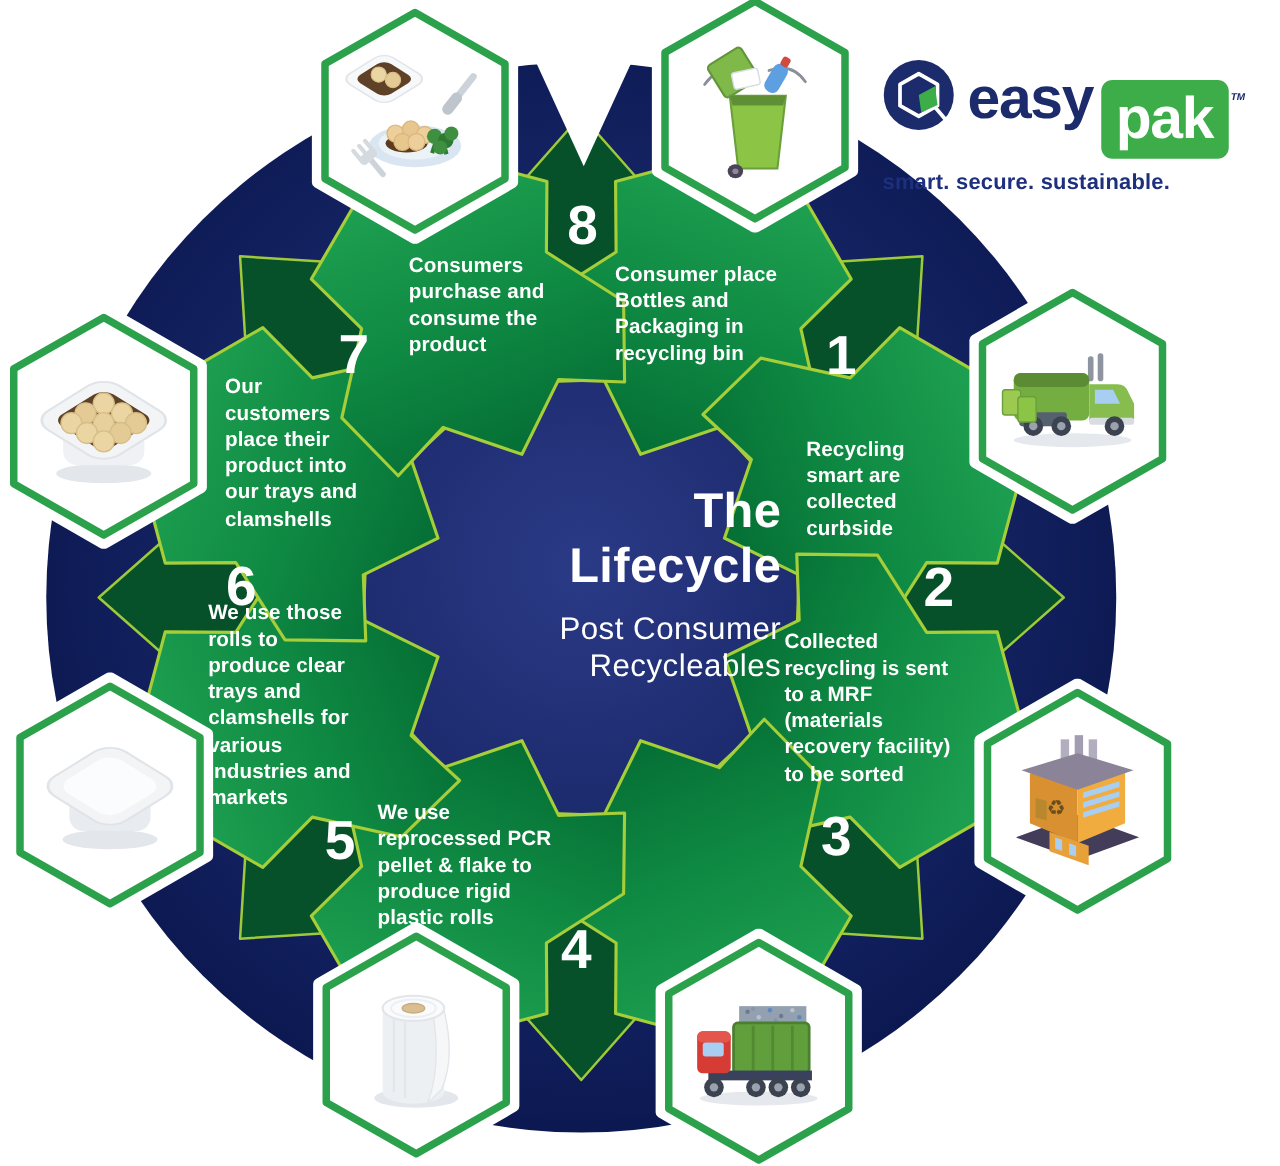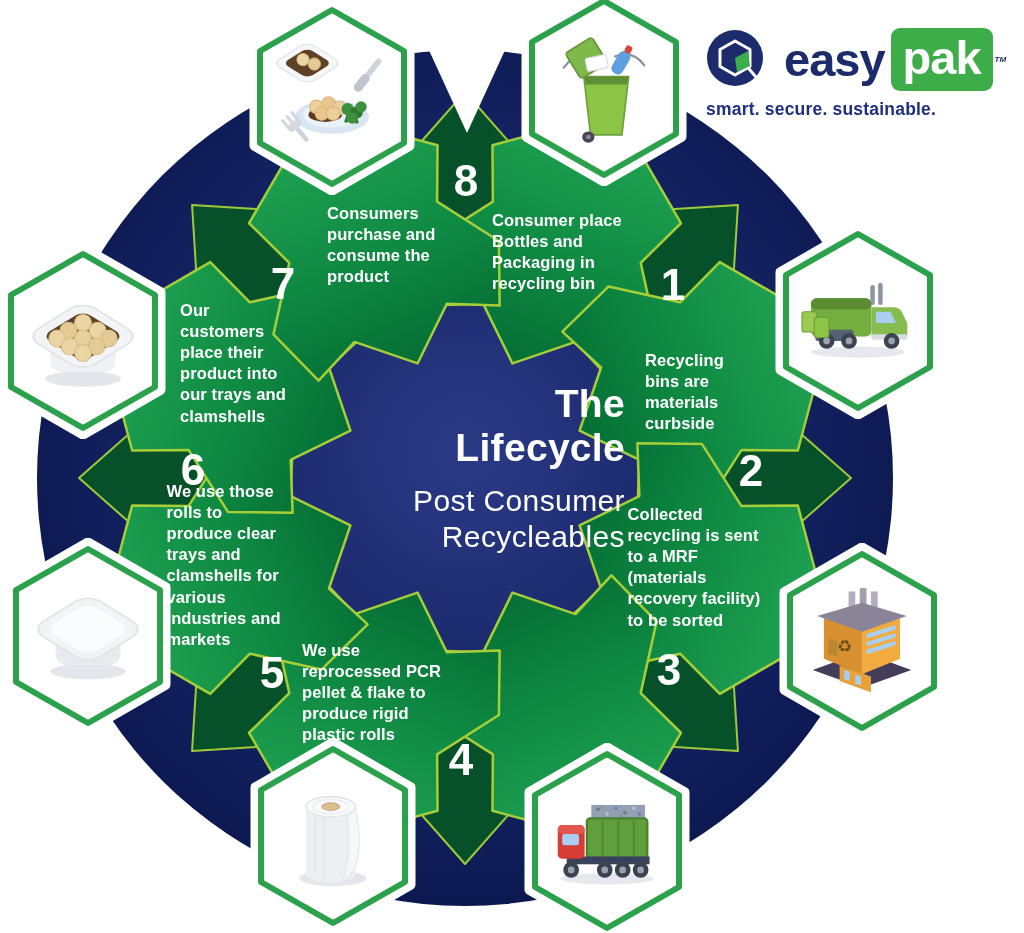--- a/index.html
+++ b/index.html
@@ -9,26 +9,26 @@
   .hex{position:absolute;width:170px;height:196px;transform:translate(-50%,-50%);}
   .hex-outer{fill:#fff;stroke:#fff;stroke-width:9;stroke-linejoin:round;}
   .hex-border{fill:#fff;stroke:#2CA14B;stroke-width:6;stroke-linejoin:round;}
   .step-text{position:absolute;transform:translate(-50%,-50%);color:#fff;font-weight:700;
              font-size:16.5px;line-height:1.28;text-align:left;letter-spacing:.1px;}
   .step-num{position:absolute;transform:translate(-50%,-50%);color:#fff;font-weight:800;
             font-size:44px;line-height:1;}
   .center-title{position:absolute;left:465px;top:468px;transform:translate(-50%,-50%);
                 text-align:right;color:#fff;width:320px;}
   .center-title .big{font-size:39px;font-weight:800;line-height:1.12;letter-spacing:.3px;}
-  .center-title .sub{margin-top:14px;font-size:30px;font-weight:500;line-height:1.18;letter-spacing:.4px;}
+  .center-title .sub{margin-top:14px;font-size:25px;font-weight:500;line-height:1.18;letter-spacing:.4px;}
   .logo{position:absolute;left:706px;top:28px;width:312px;}
   .logo-row{display:flex;align-items:center;}
   .logo-mark{flex:0 0 auto;}
-  .logo-easy{color:#1B2B6B;font-weight:800;font-size:47px;letter-spacing:-1px;margin-left:16px;line-height:1;}
-  .logo-pak-box{background:#3CAD49;border-radius:9px;padding:6px 12px 10px 12px;margin-left:6px;line-height:1;}
+  .logo-easy{color:#1B2B6B;font-weight:800;font-size:47px;letter-spacing:-1px;margin-left:6px;line-height:1;}
+  .logo-pak-box{background:#3CAD49;border-radius:9px;padding:6px 12px 10px 12px;margin-left:6px;line-height:1;margin-top:36px;}
   .logo-pak{color:#fff;font-weight:800;font-size:47px;letter-spacing:-1px;}
   .logo-tm{color:#1B2B6B;font-size:8px;font-weight:700;vertical-align:top;margin-left:2px;font-style:italic;}
   .logo-tagline{color:#1E2F7D;font-weight:700;font-size:17.5px;text-align:left;margin-top:8px;letter-spacing:.2px;}
 </style>
 </head>
 <body>
 
 <div class="stage">
 
   <svg class="ring-svg" width="1024" height="933" viewBox="0 0 1024 933">
@@ -277,21 +277,21 @@
           <rect x="15" y="60" width="3" height="13" rx="1.5" fill="#D5DAE0"></rect>
           <rect x="20.5" y="60" width="3" height="13" rx="1.5" fill="#D5DAE0"></rect>
           <rect x="26" y="60" width="3" height="13" rx="1.5" fill="#D5DAE0"></rect>
           <rect x="15" y="68" width="14" height="7" rx="3" fill="#D5DAE0"></rect>
         </g>
       </g>
     </svg>
   </div>
 
   <div class="step-text" style="left:567px;top:252px;width:150px">Consumer place Bottles and Packaging in recycling bin</div>
-  <div class="step-text" style="left:695px;top:392px;width:100px">Recycling bins are materials curbside</div>
+  <div class="step-text" style="left:695px;top:392px;width:100px">Recycling smart are collected curbside</div>
   <div class="step-text" style="left:700px;top:567px;width:145px">Collected recycling is sent to a MRF (materials recovery facility) to be sorted</div>
   <div class="step-text" style="left:372px;top:693px;width:140px">We use reprocessed PCR pellet &amp; flake to produce rigid plastic rolls</div>
   <div class="step-text" style="left:229px;top:565px;width:125px">We use those rolls to produce clear trays and clamshells for various industries and markets</div>
   <div class="step-text" style="left:236px;top:363px;width:112px">Our customers place their product into our trays and clamshells</div>
   <div class="step-text" style="left:383px;top:245px;width:112px">Consumers purchase and consume the product</div>
 
   <div class="step-num" style="left:673px;top:285px">1</div>
   <div class="step-num" style="left:751px;top:471px">2</div>
   <div class="step-num" style="left:669px;top:670px">3</div>
   <div class="step-num" style="left:461px;top:760px">4</div>

